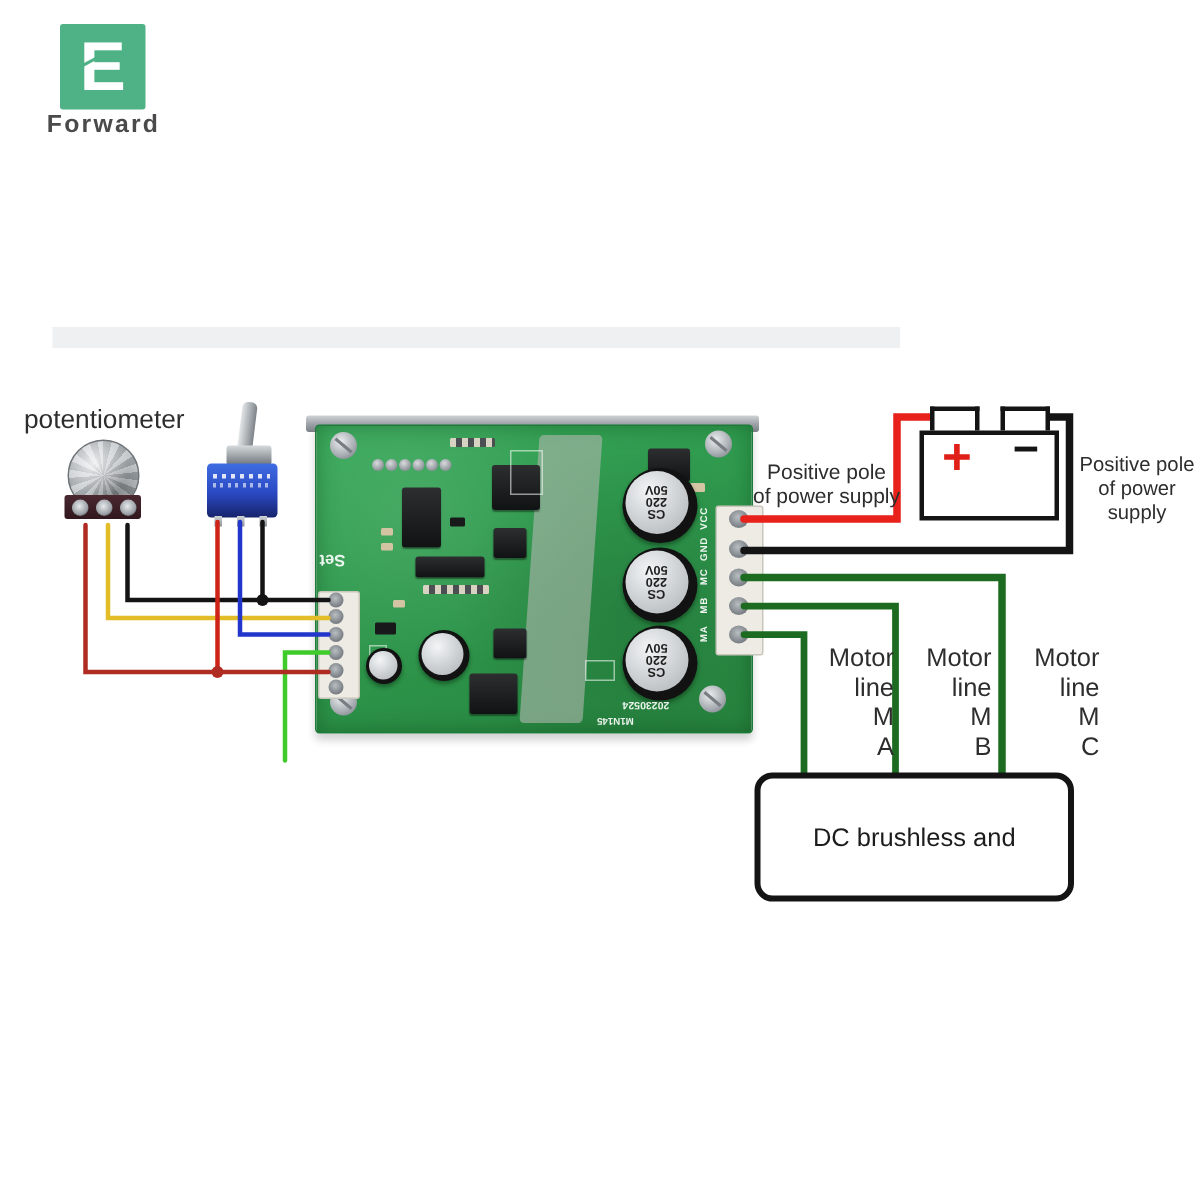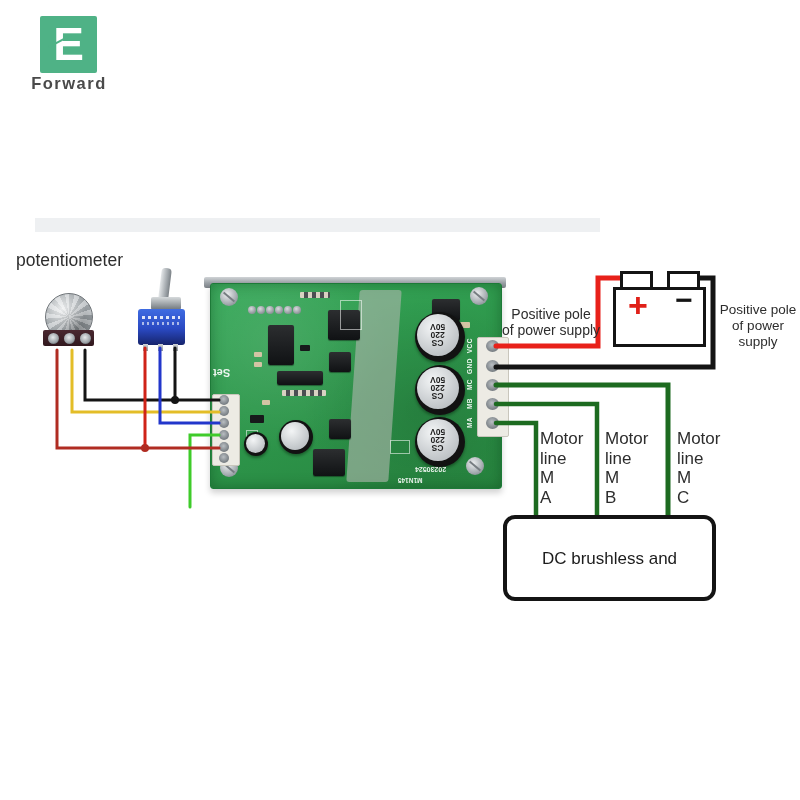--- a/index.html
+++ b/index.html
@@ -81,25 +81,25 @@
   .bat-plus{left:620px;top:288px;width:36px;font-size:34px;font-weight:700;color:#e02018;text-align:center;line-height:34px;}
   .bat-minus{left:666px;top:283px;width:36px;font-size:30px;font-weight:700;color:#141414;text-align:center;line-height:34px;}
 
   
   .motor-box{left:503px;top:515px;width:205px;height:78px;background:#fff;border:4px solid #141414;
              border-radius:12px;display:flex;flex-direction:column;align-items:center;justify-content:center;}
   .motor-box div{font-size:17px;line-height:23px;color:#1c1c1c;}
 
   
   .lbl{color:#2d2d2d;}
-  .lbl-pot{left:16px;top:250px;font-size:17.5px;}
+  .lbl-pot{left:16px;top:269px;font-size:17.5px;}
   .lbl-sw{left:144px;top:246px;font-size:17.5px;}
   .lbl-posL{left:498px;top:306px;width:106px;text-align:center;font-size:14px;line-height:16px;}
   .lbl-posR{left:711px;top:302px;width:94px;text-align:center;font-size:13.5px;line-height:16px;}
-  .lbl-motor{width:56px;text-align:left;font-size:17px;line-height:19.5px;top:429px;}
+  .lbl-motor{width:56px;text-align:right;font-size:17px;line-height:19.5px;top:429px;}
   .lbl-out{left:84px;top:507px;font-size:17.5px;}
 </style>
 </head>
 <body>
 
 <div class="canvas">
 
   <div class="abs photo-edge"></div>
 
   <div class="abs logo-square">

